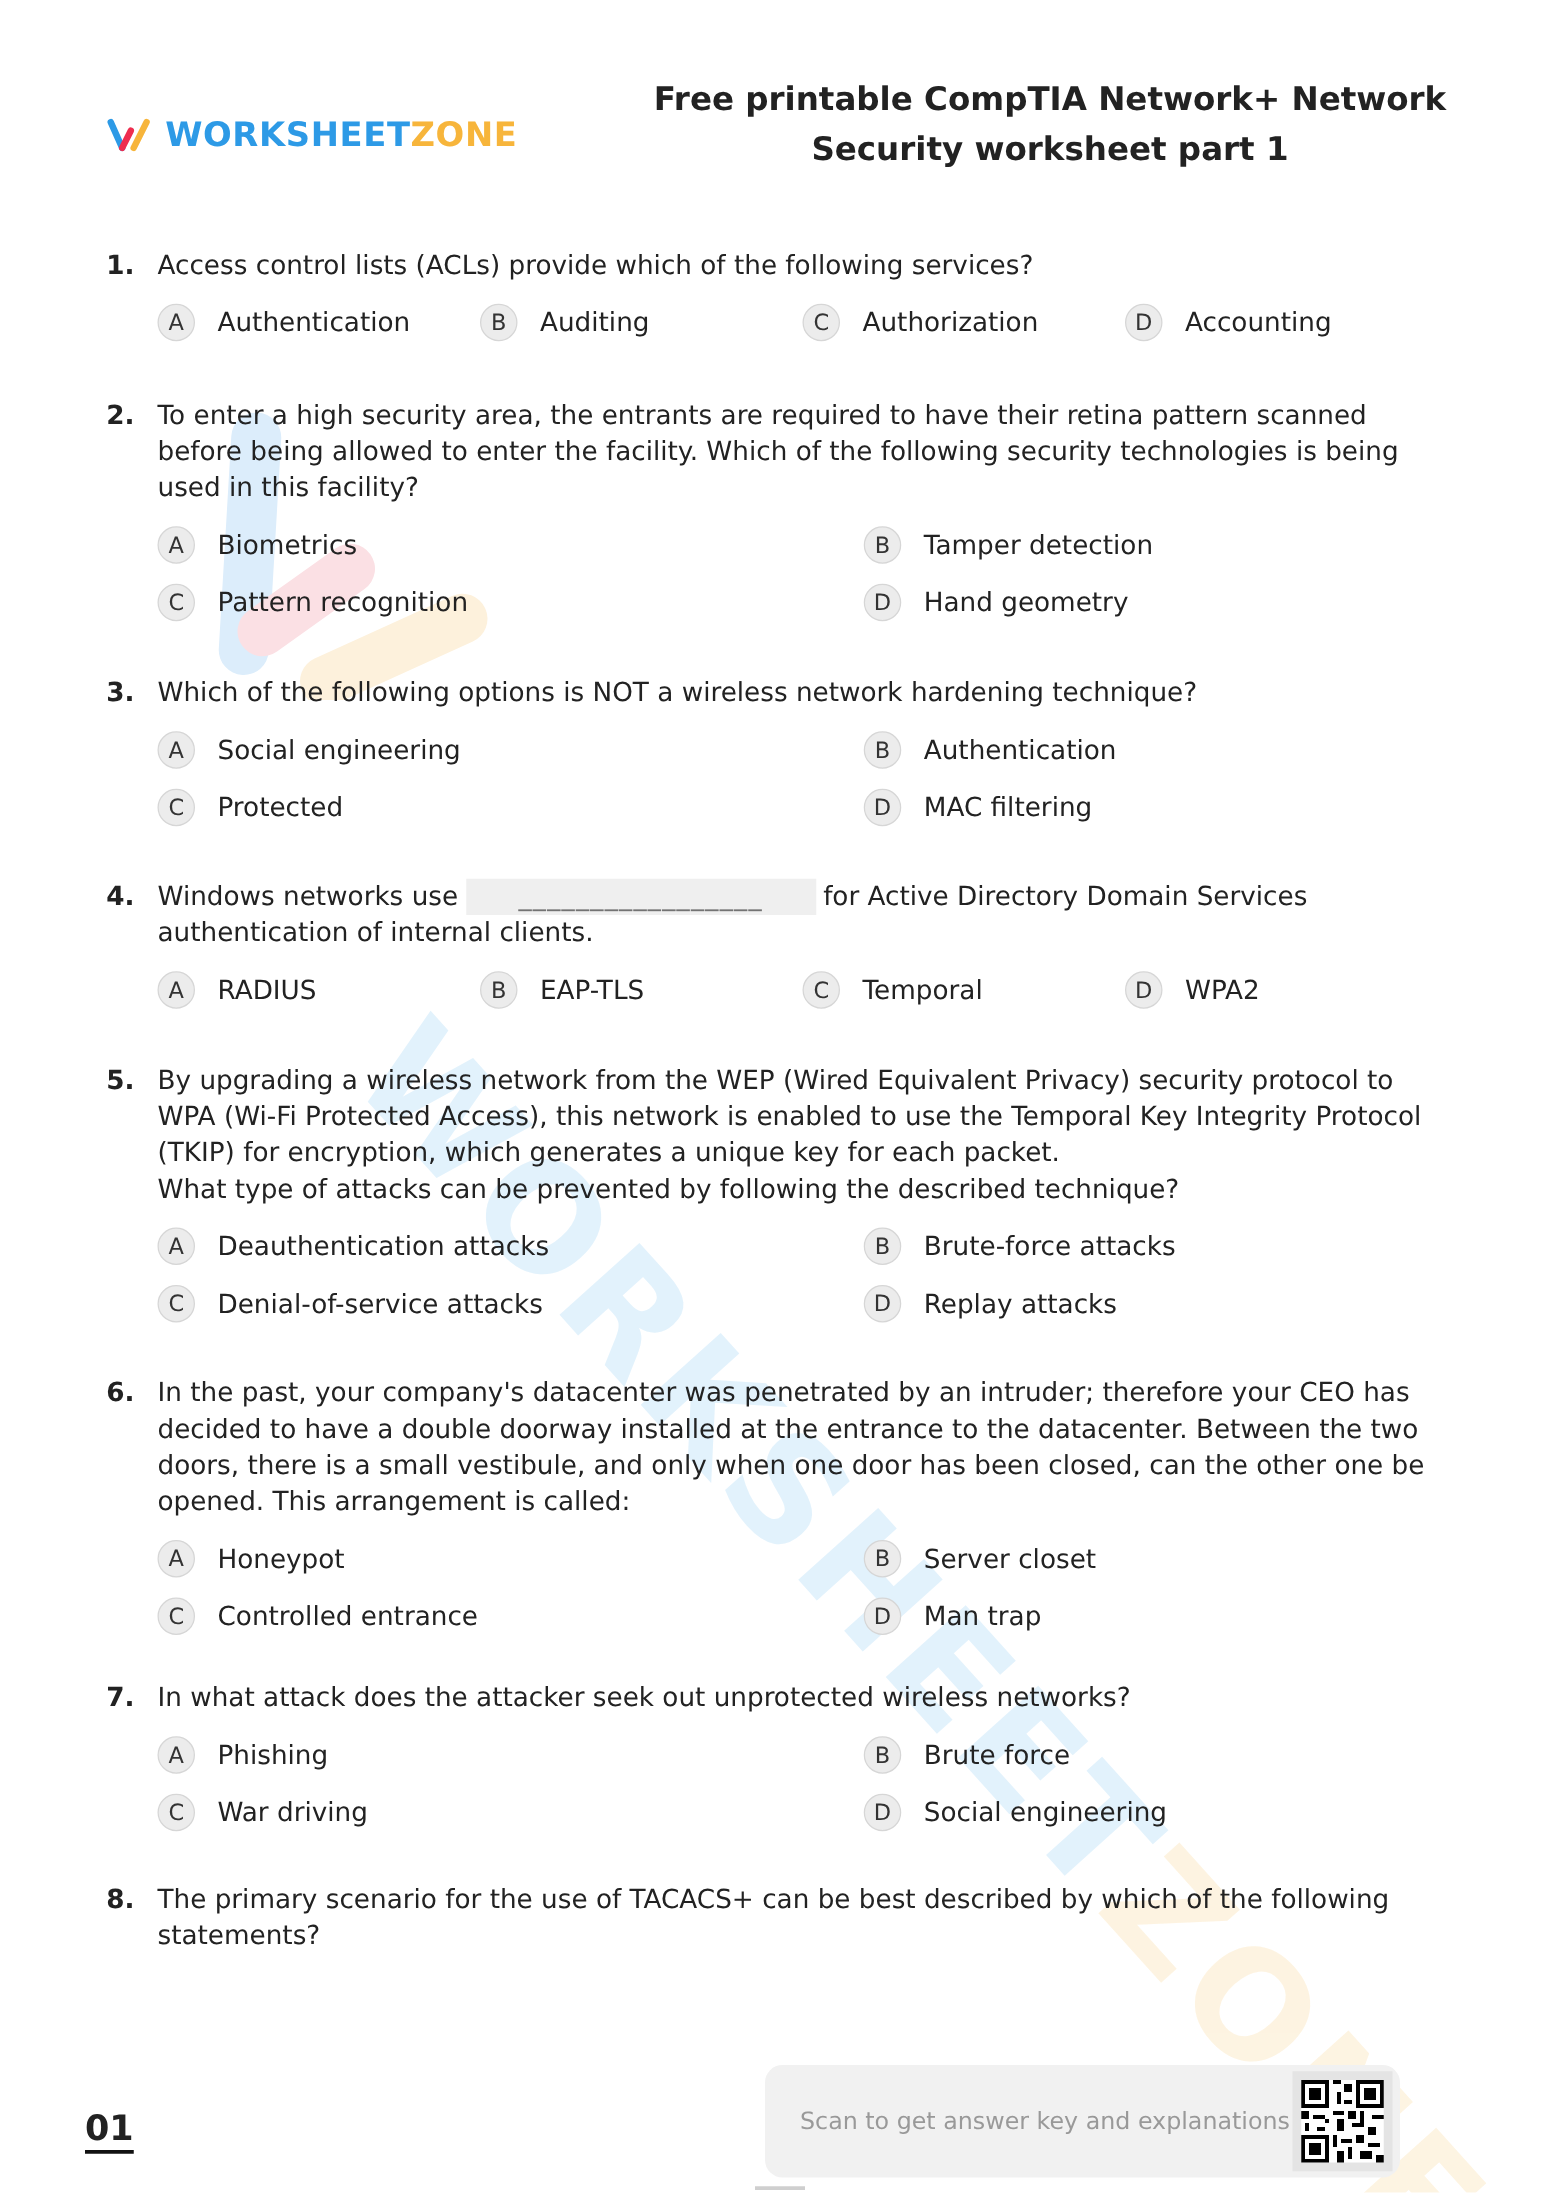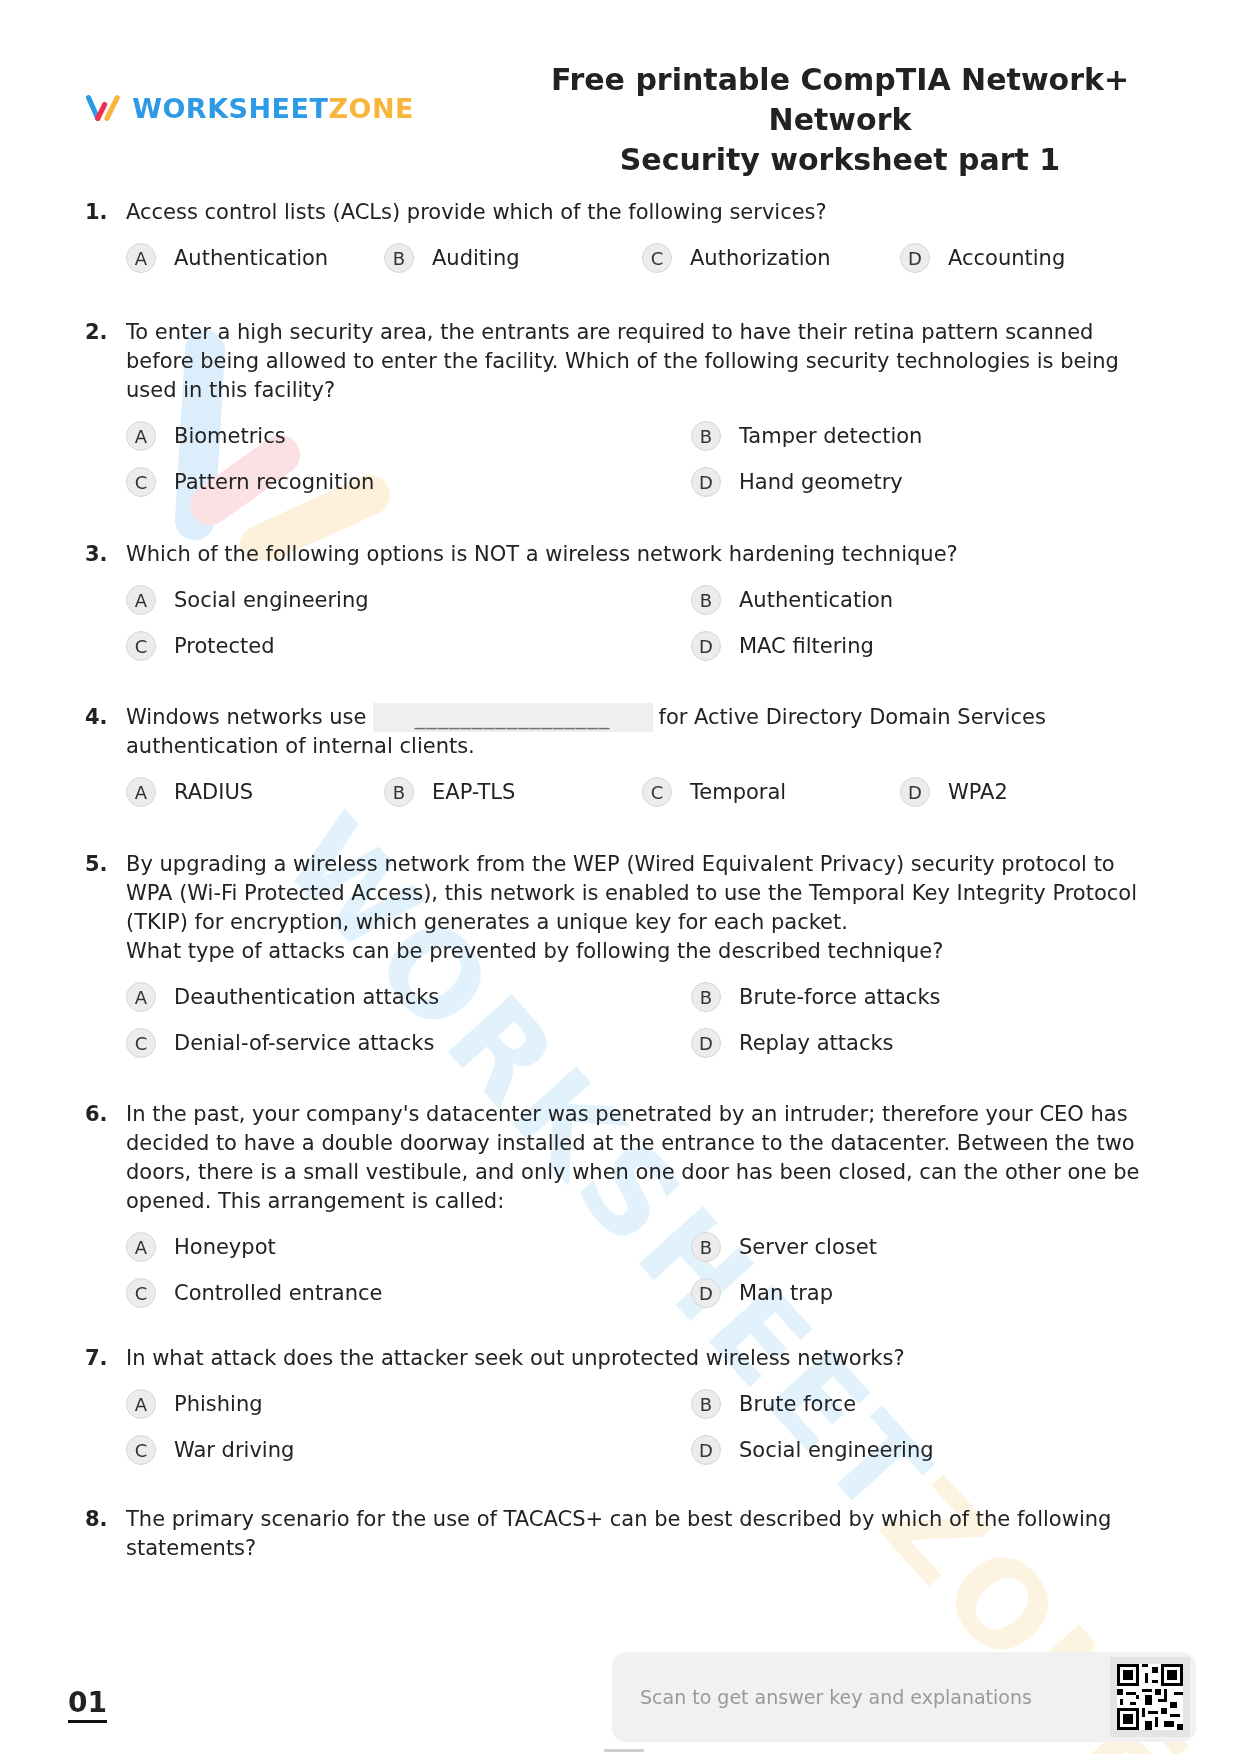--- a/index.html
+++ b/index.html
@@ -14,42 +14,42 @@
              color:#d9eefb; opacity:0.75; white-space:nowrap; }
   .wm-text .z { color:#fdf0d8; }
 
   
   .logo { position:absolute; left:84px; top:82px; width:330px; height:52px; display:flex; align-items:center; }
   .logo svg { width:70px; height:52px; }
   .logo-text { font-size:27px; font-weight:bold; letter-spacing:0.5px; margin-left:8px; }
   .logo-text .w { color:#2d9ae6; }
   .logo-text .z { color:#f7b53b; }
   .title { position:absolute; left:520px; top:60px; width:640px; text-align:center;
-           font-size:30px; font-weight:bold; line-height:40px; color:#222222; }
+           font-size:26px; font-weight:bold; line-height:40px; color:#222222; }
 
   
   .q { position:absolute; left:85px; width:1080px; }
   .q-head { display:flex; font-size:21px; line-height:29px; }
   .q-num { width:41px; flex:none; font-weight:bold; }
   .q-text { flex:1; }
   .blank { display:inline-block; width:280px; background:#efefef; color:#737373;
            letter-spacing:1px; margin:0 6px; text-align:center; }
   .opts { display:grid; margin-left:41px; margin-top:16px; row-gap:16px; }
   .opts.four { grid-template-columns: 258px 258px 258px 258px; }
   .opts.two { grid-template-columns: 565px 470px; }
   .opt { display:flex; align-items:center; font-size:21px; height:30px; cursor:pointer; }
   .bubble { width:30px; height:30px; border-radius:50%; background:#ececec;
             border:1px solid #d6d6d6; box-sizing:border-box; display:flex;
             align-items:center; justify-content:center; font-size:18px; color:#333;
             margin-right:18px; flex:none; }
 
   
   .pagenum { position:absolute; left:68px; top:1686px; font-size:28px; font-weight:bold;
              border-bottom:3px solid #111; line-height:34px; }
-  .qrbox { position:absolute; left:612px; top:1652px; width:584px; height:90px;
+  .qrbox { position:absolute; left:612px; top:1652px; width:508px; height:90px;
            background:#f1f1f1; border-radius:14px; display:flex; align-items:center; }
   .qrtext { margin-left:28px; font-size:19px; color:#999999; flex:1; }
   .qr { width:80px; height:80px; background:#e4e4e4; margin-right:6px; display:flex;
         align-items:center; justify-content:center; }
   .botline { position:absolute; left:604px; top:1749px; width:40px; height:3px; background:#cfcfcf; }
 </style>
 </head>
 <body>
 
 <div class="page">

